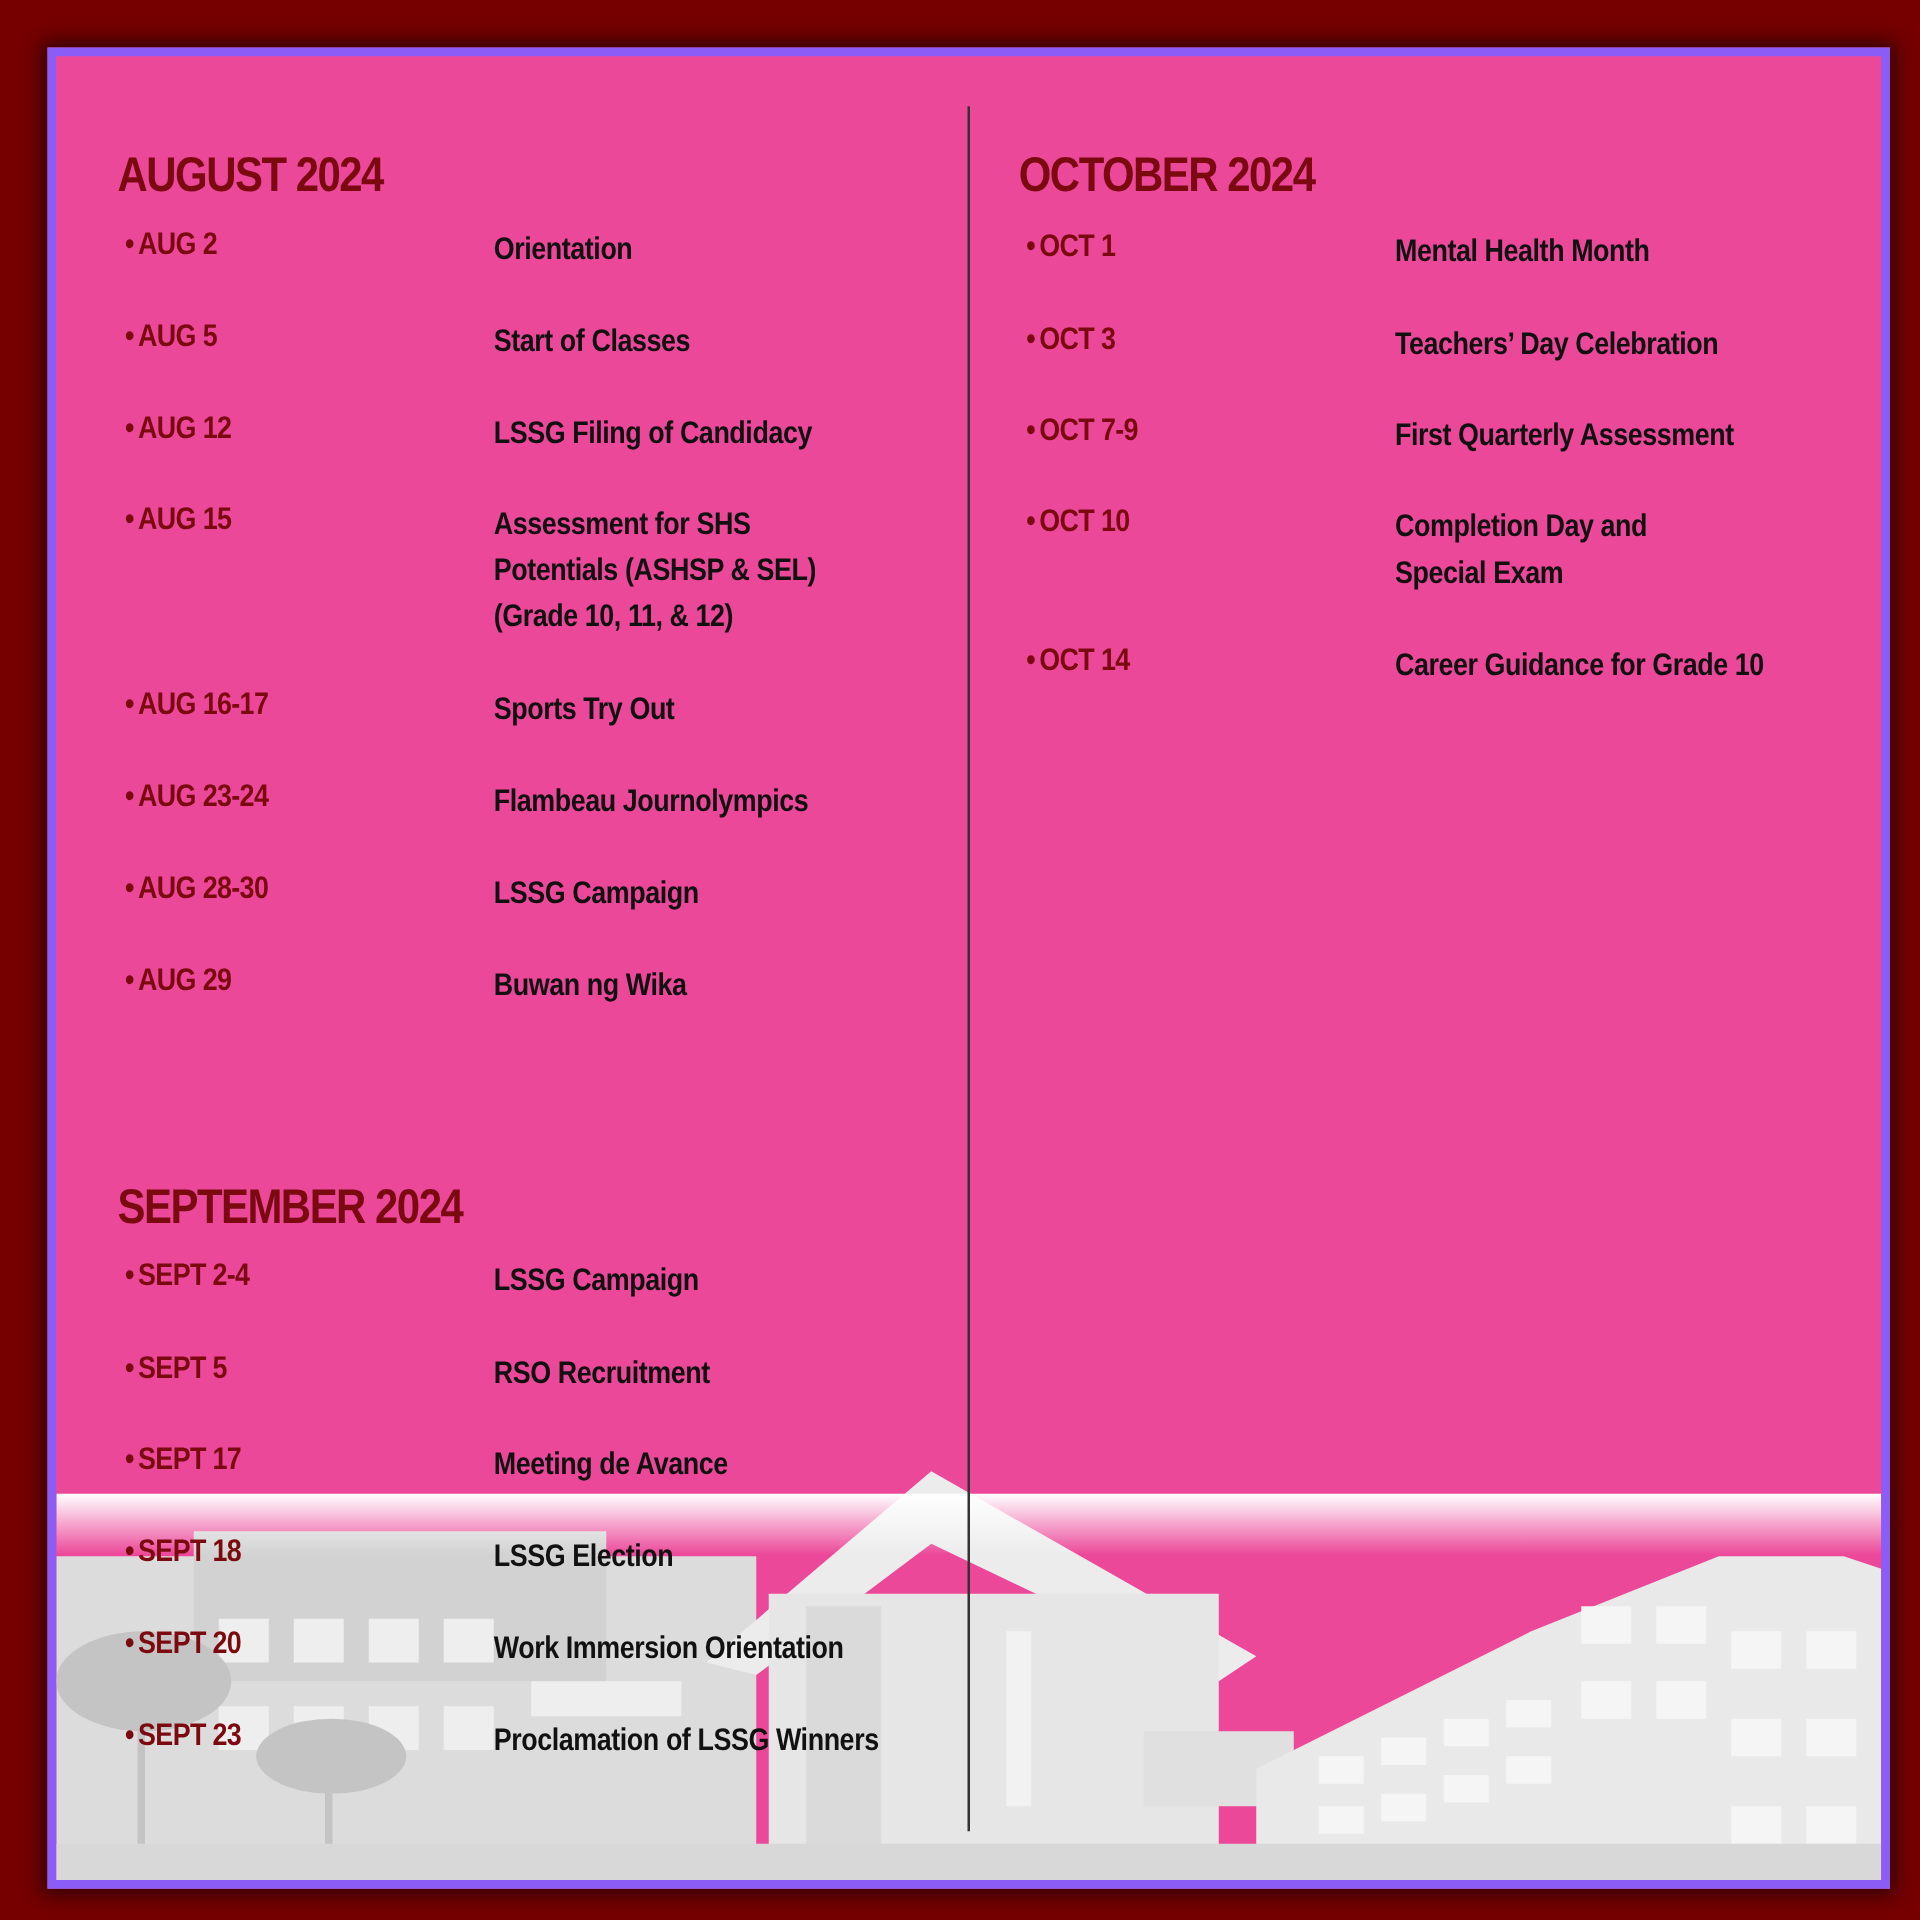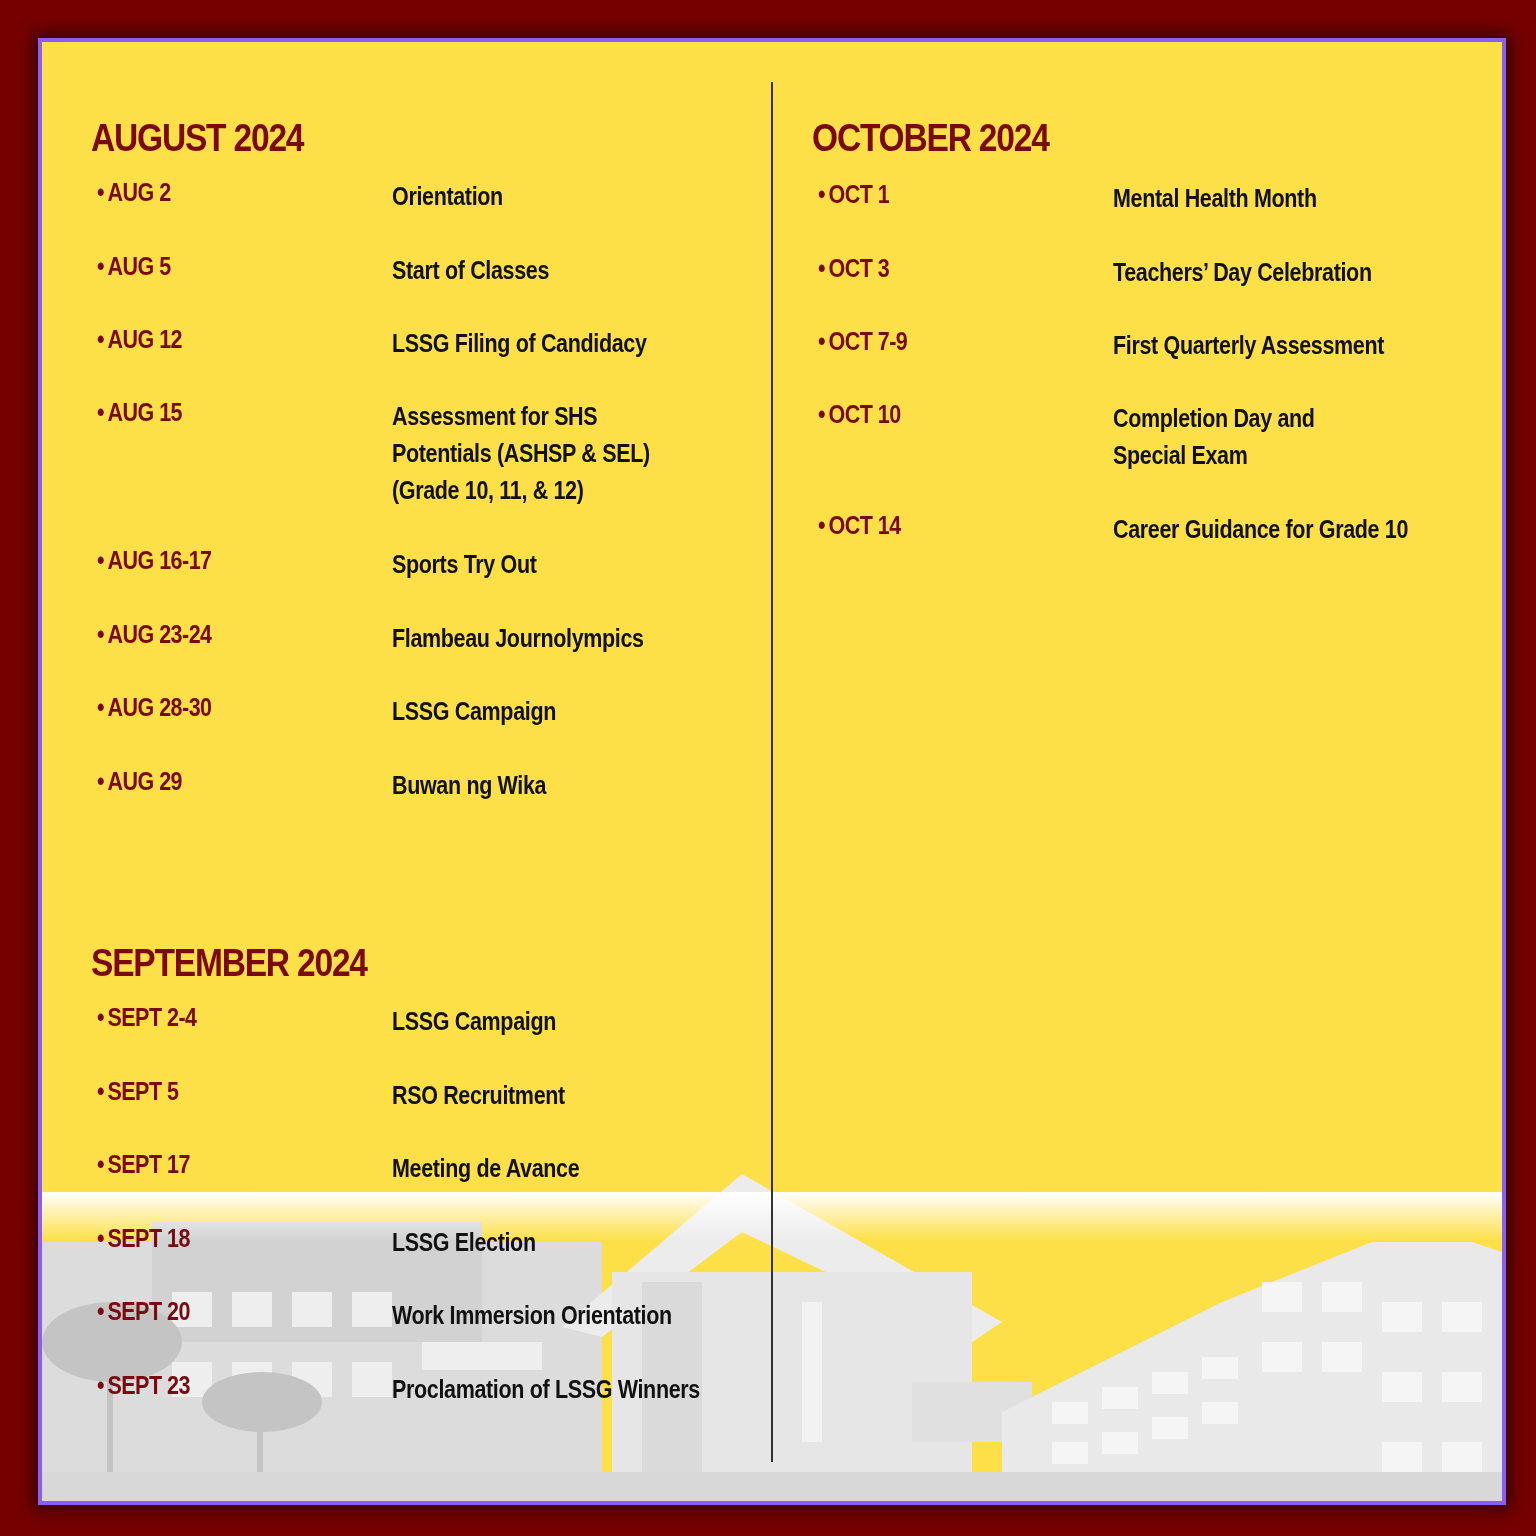--- a/index.html
+++ b/index.html
@@ -5,23 +5,23 @@
   html, body { margin: 0; padding: 0; }
   body {
     width: 1536px; height: 1536px;
     background: #760000;
     position: relative; overflow: hidden;
     font-family: "Liberation Sans", "DejaVu Sans", sans-serif;
   }
   .card {
     position: absolute; left: 38px; top: 38px;
     width: 1460px; height: 1459px;
-    background: #fde047;
+    background: #ec4899;
     box-shadow: 0 0 14px 5px rgba(30,0,0,0.75);
-    border: 4px solid #8b5cf6;
+    border: 7px solid #8b5cf6;
     overflow: hidden;
   }
   .bg-photo { position: absolute; left: 0; top: 0; width: 1460px; height: 1459px; z-index: 0; }
   .divider {
     position: absolute; left: 729px; top: 40px; width: 2px; height: 1380px;
     background: #333333; z-index: 2;
   }
   .col { position: absolute; z-index: 3; }
   .col-left { left: 49px; top: 0; width: 680px; }
   .col-right { left: 770px; top: 0; width: 680px; }

